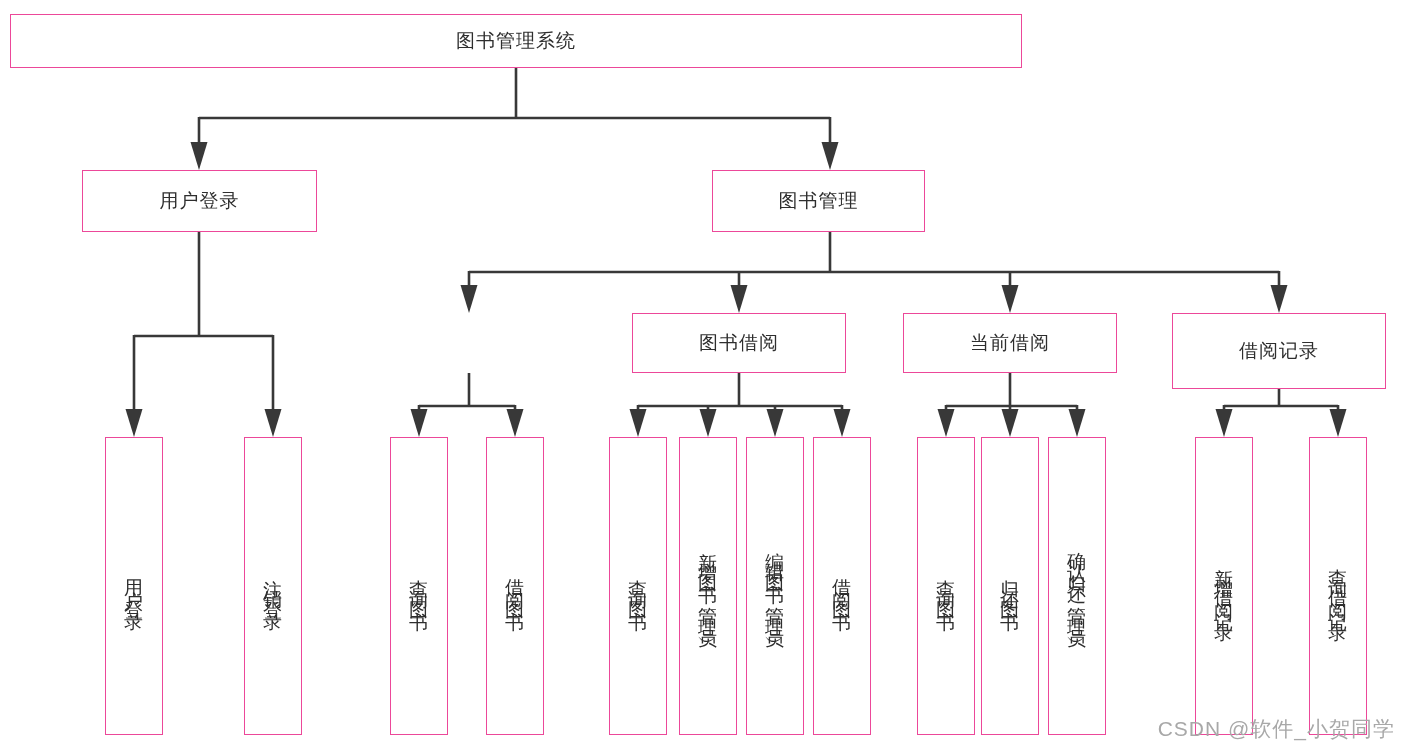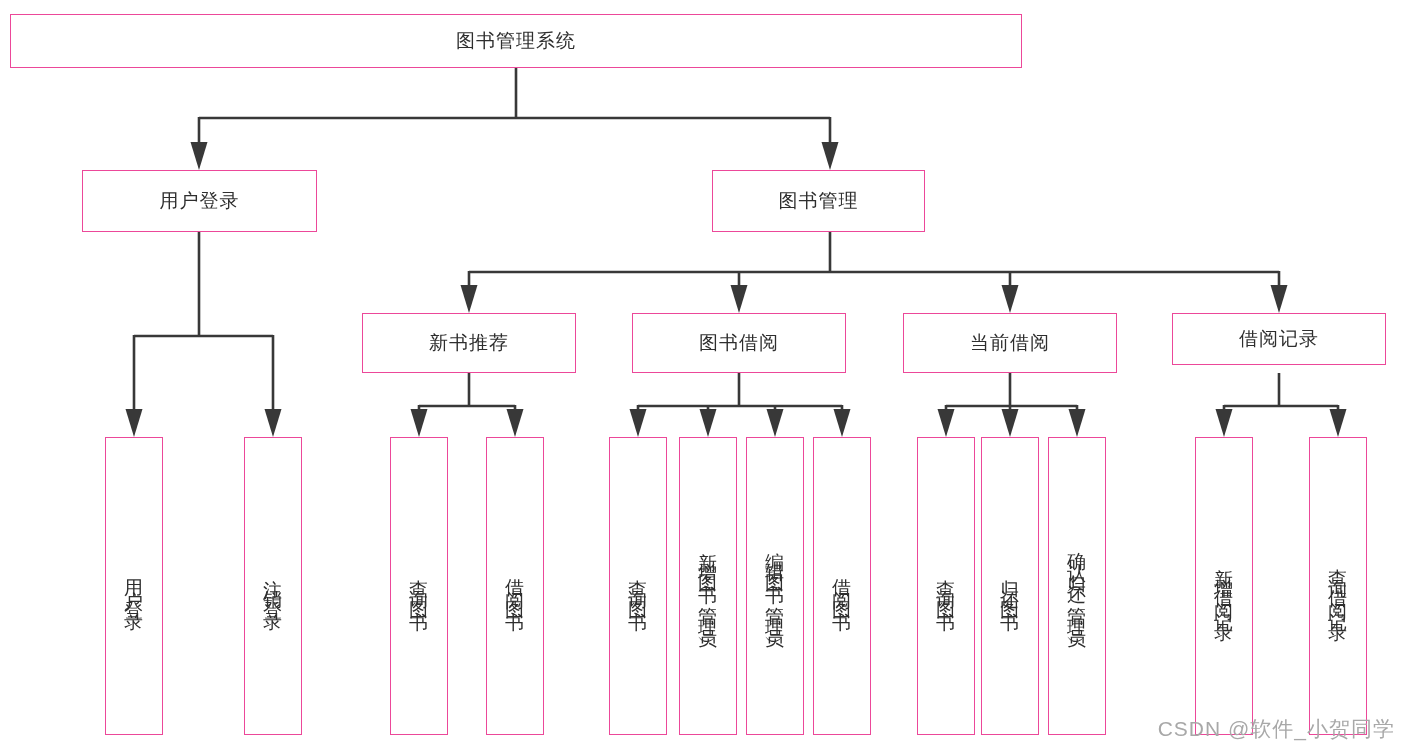--- a/index.html
+++ b/index.html
@@ -137,30 +137,27 @@
     <span>图书管理系统</span>
   </div>
 
   <div class="box hbox" style="left:82px;top:170px;width:235px;height:62px;">
     <span>用户登录</span>
   </div>
   <div class="box hbox" style="left:712px;top:170px;width:213px;height:62px;">
     <span>图书管理</span>
   </div>
 
-  <div class="box hbox" style="left:362px;top:313px;width:214px;height:60px;">
-    <span>新书推荐</span>
-  </div>
   <div class="box hbox" style="left:903px;top:313px;width:214px;height:60px;">
     <span>当前借阅</span>
   </div>
   <div class="box hbox" style="left:632px;top:313px;width:214px;height:60px;">
     <span>图书借阅</span>
   </div>
-  <div class="box hbox" style="left:1172px;top:313px;width:214px;height:52px;">
+  <div class="box hbox" style="left:1172px;top:313px;width:214px;height:76px;">
     <span>借阅记录</span>
   </div>
 
   <div class="box leaf" style="left:105px;">
     <span>用户登录</span>
   </div>
   <div class="box leaf" style="left:244px;">
     <span>注销登录</span>
   </div>
 

